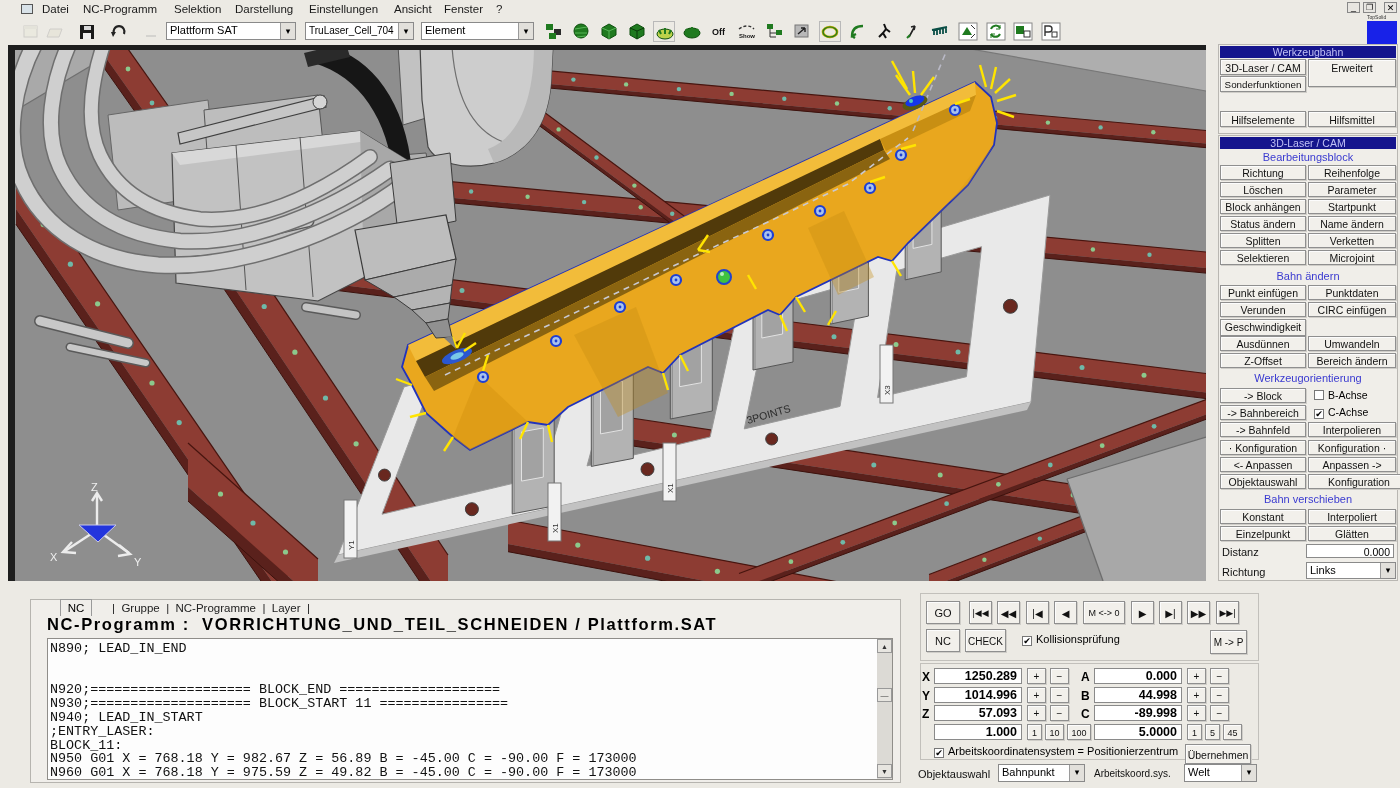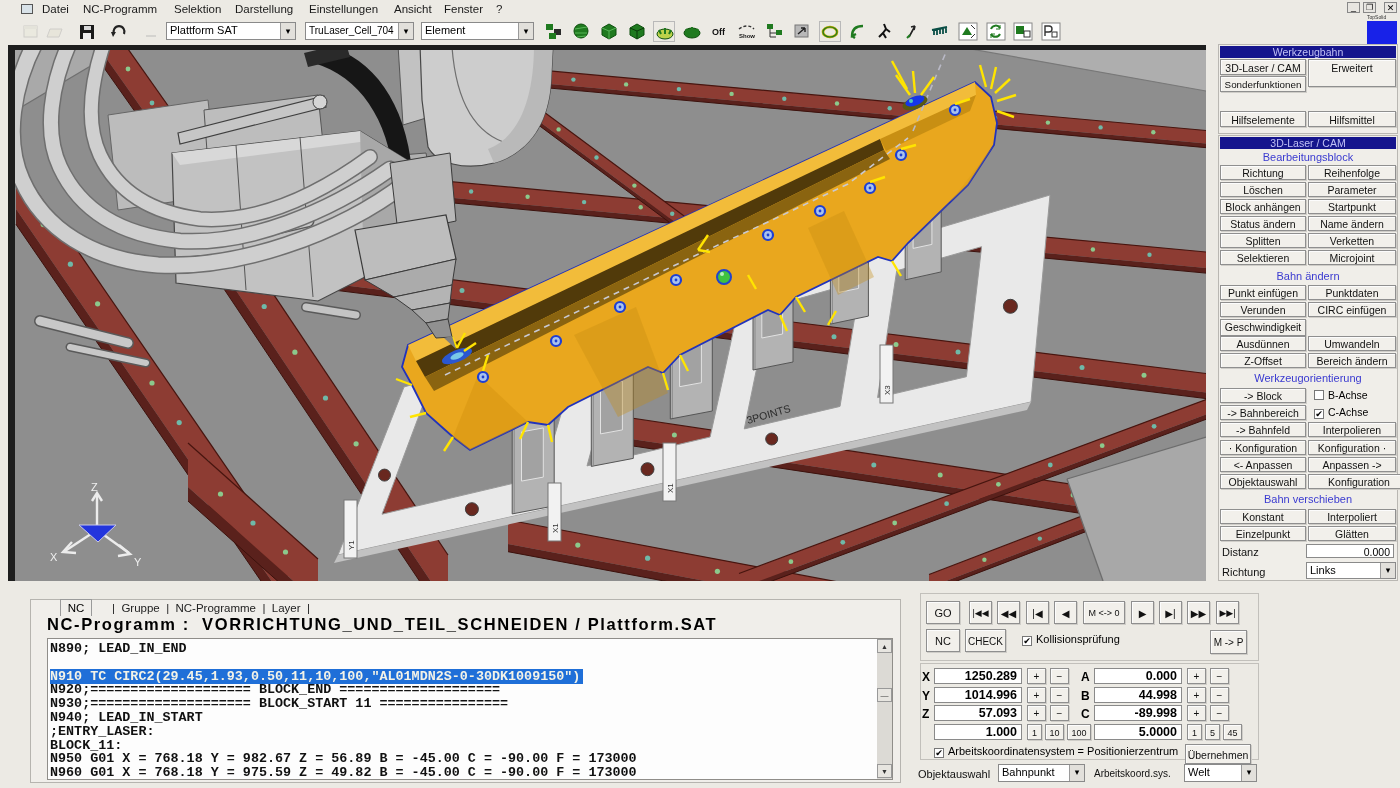--- a/index.html
+++ b/index.html
@@ -10,21 +10,21 @@
 .hdr { position:absolute; background:#15158d; color:#c0c0f5; font-size:10.5px; text-align:center; line-height:12px; }
 .blab { position:absolute; color:#3a3ad0; font-size:11px; text-align:center; }
 .lab { position:absolute; font-size:11px; color:#111; }
 .fld { position:absolute; background:#fff; border:1px solid #8a8a8a; font-size:10.5px; text-align:right; padding-right:3px; }
 .fld2 { position:absolute; background:#fff; border:1px solid #8a8a8a; font-size:12.5px; font-weight:bold; text-align:right; padding-right:4px; height:16px; line-height:14px; font-family:"Liberation Sans",sans-serif; }
 .dd { position:absolute; background:#fff; border:1px solid #8a8a8a; font-size:11px; }
 .dd span { display:inline-block; padding-left:3px; line-height:15px; }
 .dd .da { position:absolute; right:0; top:0; bottom:0; width:15px; background:#e2e0db; border-left:1px solid #9a9a9a; text-align:center; padding:0; font-size:9px; line-height:15px; }
 .cb { position:absolute; font-size:10.5px; white-space:nowrap; }
 .cb .box { display:inline-block; width:10px; height:10px; background:#fff; border:1px solid #777; margin-right:4px; vertical-align:-1px; font-size:9px; line-height:9px; text-align:center; }
-.code { position:absolute; font-family:"Liberation Mono", monospace; font-size:13.4px; font-weight:bold; white-space:pre; color:#111; }
+.code { position:absolute; font-family:"Liberation Mono", monospace; font-size:13.4px; font-weight:normal; white-space:pre; color:#111; }
 .sb { position:absolute; width:15px; height:14px; background:#e7e5e0; border:1px solid #999; font-size:7px; text-align:center; line-height:13px; color:#333; }
 </style></head>
 <body>
 <div id="app">
 
   <div style="position:absolute;left:0;top:0;width:1400px;height:17px;background:#eceae4"></div>
   <div style="position:absolute;left:21px;top:4px;width:12px;height:10px;background:#d8e2e8;border:1px solid #555"></div>
   <div class="menu" style="left:42px">Datei</div>
   <div class="menu" style="left:83px">NC-Programm</div>
   <div class="menu" style="left:174px">Selektion</div>
@@ -509,21 +509,20 @@
 <div class="lab" style="left:1222px;top:566px">Richtung</div>
 <div class="dd" style="left:1306px;top:562px;width:90px;height:17px"><span>Links</span><span class="da">▾</span></div>
 
   <div style="position:absolute;left:0;top:583px;width:1400px;height:205px;background:#eceae4"></div>
   <div style="position:absolute;left:30px;top:599px;width:871px;height:184px;border:1px solid #b6b4af;background:#f0eeea"></div>
 <div style="position:absolute;left:60px;top:599px;width:32px;height:17px;border:1px solid #9a9a9a;border-bottom:none;background:#f0eeea;font-size:11.5px;text-align:center;line-height:17px">NC</div>
 <div style="position:absolute;left:112px;top:602px;font-size:11.5px;color:#222">| &nbsp;Gruppe&nbsp; | &nbsp;NC-Programme&nbsp; | &nbsp;Layer&nbsp; |</div>
 <div style="position:absolute;left:47px;top:615px;font-size:16.5px;letter-spacing:1.6px;font-weight:bold">NC-Programm :&nbsp; VORRICHTUNG_UND_TEIL_SCHNEIDEN / Plattform.SAT</div>
 <div style="position:absolute;left:47px;top:638px;width:846px;height:142px;border:1px solid #8f8d89;background:#fdfdfd"></div>
 <div class="code" style="left:50px;top:641px">N890; LEAD_IN_END</div>
-<div class="code" style="left:50px;top:668.5999999999999px;background:#1f6fd8;color:#f3f3e8;padding-right:3px">N910 TC CIRC2(29.45,1.93,0.50,11,10,100,"AL01MDN2S-0-30DK1009150")</div>
 <div class="code" style="left:50px;top:682.3999999999999px">N920;==================== BLOCK_END ====================</div>
 <div class="code" style="left:50px;top:696.1999999999998px">N930;==================== BLOCK_START 11 ================</div>
 <div class="code" style="left:50px;top:709.9999999999998px">N940; LEAD_IN_START</div>
 <div class="code" style="left:50px;top:723.7999999999997px">;ENTRY_LASER:</div>
 <div class="code" style="left:50px;top:737.5999999999997px">BLOCK_11:</div>
 <div class="code" style="left:50px;top:751.3999999999996px">N950 G01 X = 768.18 Y = 982.67 Z = 56.89 B = -45.00 C = -90.00 F = 173000</div>
 <div class="code" style="left:50px;top:765.1999999999996px">N960 G01 X = 768.18 Y = 975.59 Z = 49.82 B = -45.00 C = -90.00 F = 173000</div>
 <div style="position:absolute;left:877px;top:639px;width:15px;height:140px;background:#dcdad5"></div>
 <div class="sb" style="left:877px;top:639px">▲</div>
 <div class="sb" style="left:877px;top:764px">▼</div>

